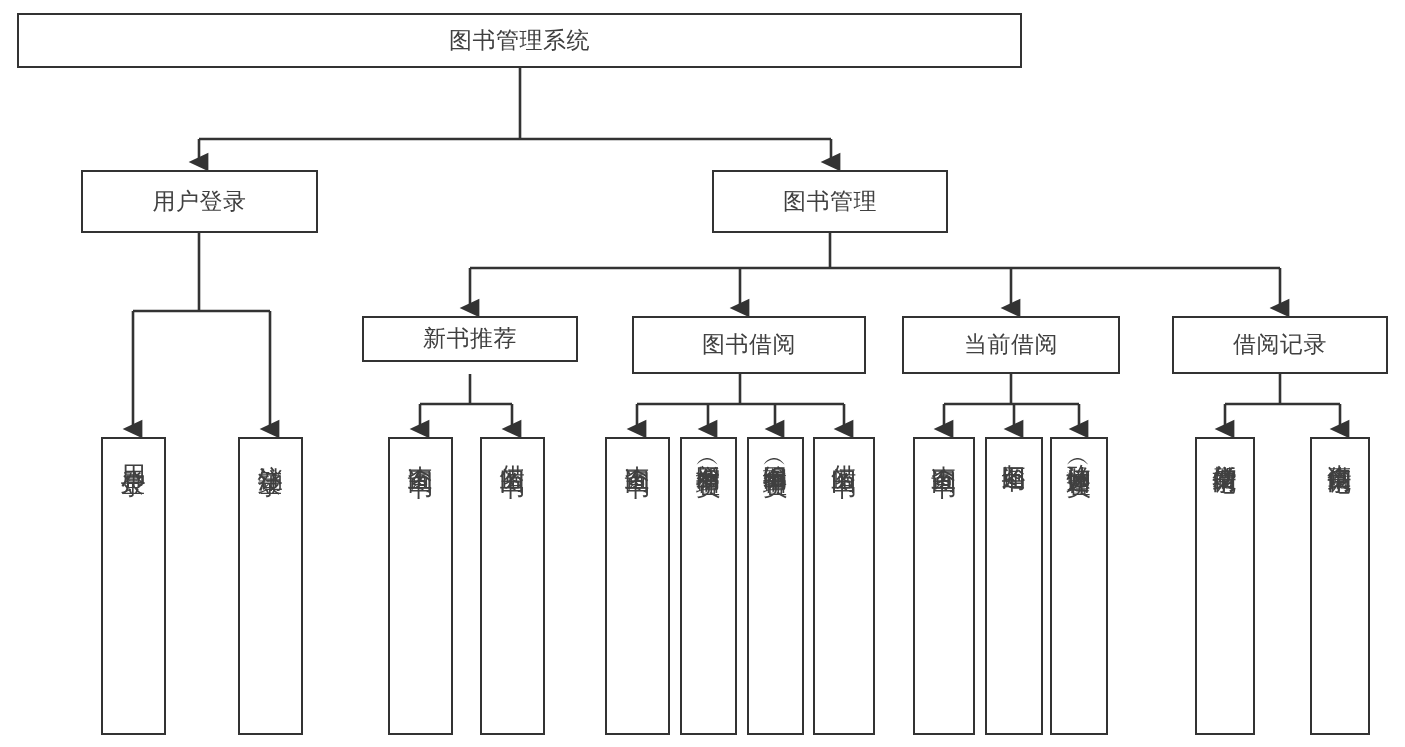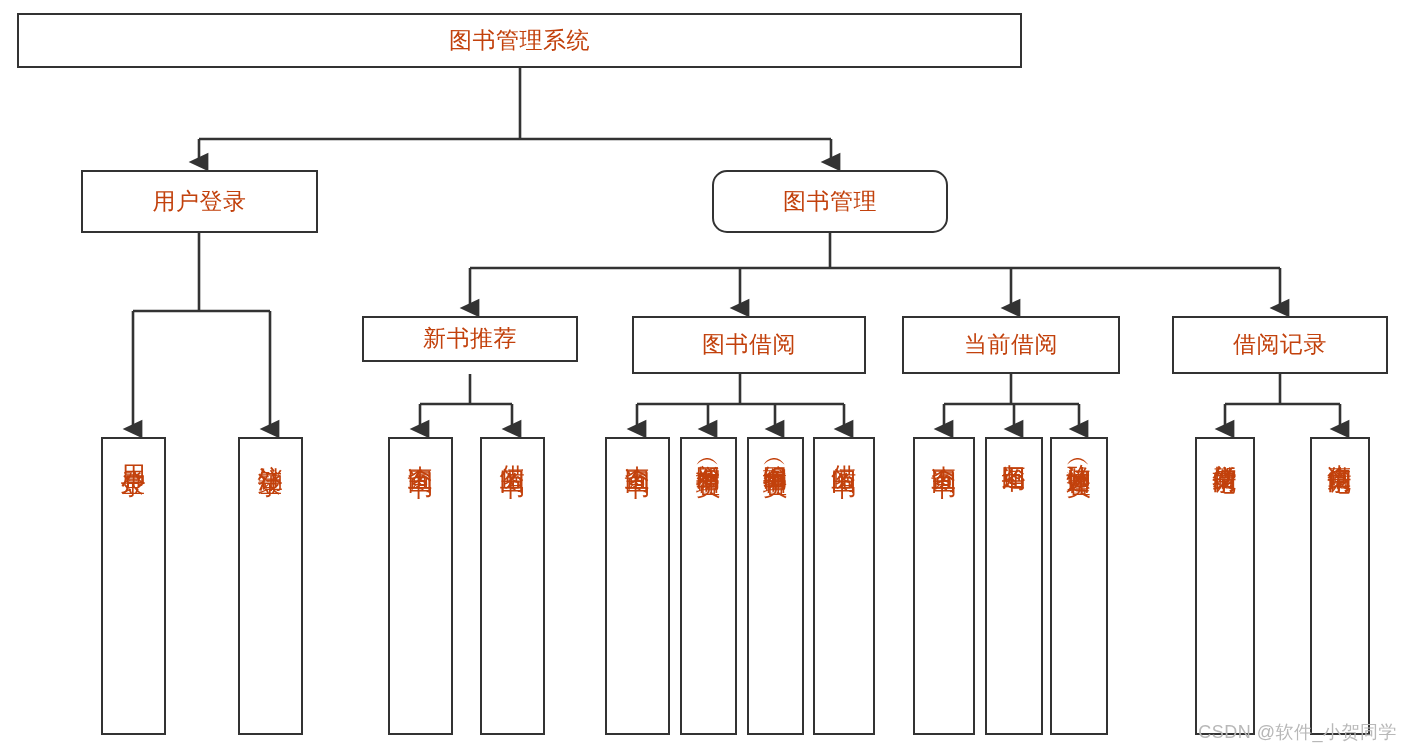--- a/index.html
+++ b/index.html
@@ -26,21 +26,21 @@
     pointer-events: none;
   }
   .node {
     position: absolute;
     box-sizing: border-box;
     border: 2.5px solid #333333;
     background: #ffffff;
     display: flex;
     align-items: center;
     justify-content: center;
-    color: #c2410c;
+    color: #404040;
   }
   .node .label {
     display: block;
     text-align: center;
     line-height: 1.18;
   }
   .node.horiz .label {
     font-size: 23px;
     letter-spacing: 0.5px;
   }
@@ -126,21 +126,21 @@
     </g>
   </svg>
 
   <div class="node horiz" style="left:17px;top:13px;width:1005px;height:55px;">
     <span class="label">图书管理系统</span>
   </div>
 
   <div class="node horiz" style="left:81px;top:170px;width:237px;height:63px;">
     <span class="label">用户登录</span>
   </div>
-  <div class="node horiz" style="left:712px;top:170px;width:236px;height:63px;border-radius:15px;">
+  <div class="node horiz" style="left:712px;top:170px;width:236px;height:63px;">
     <span class="label">图书管理</span>
   </div>
 
   <div class="node horiz" style="left:362px;top:316px;width:216px;height:46px;">
     <span class="label">新书推荐</span>
   </div>
   <div class="node horiz" style="left:632px;top:316px;width:234px;height:58px;">
     <span class="label">图书借阅</span>
   </div>
   <div class="node horiz" style="left:902px;top:316px;width:218px;height:58px;">
@@ -187,15 +187,14 @@
     <span class="label">确认归还（管理员）</span>
   </div>
 
   <div class="node vert small" style="left:1195px;top:437px;width:60px;height:298px;">
     <span class="label">新增借阅记录</span>
   </div>
   <div class="node vert small" style="left:1310px;top:437px;width:60px;height:298px;">
     <span class="label">查询借阅记录</span>
   </div>
 
-  <div class="watermark">CSDN @软件_小贺同学</div>
 
 </div>
 
 </body></html>

